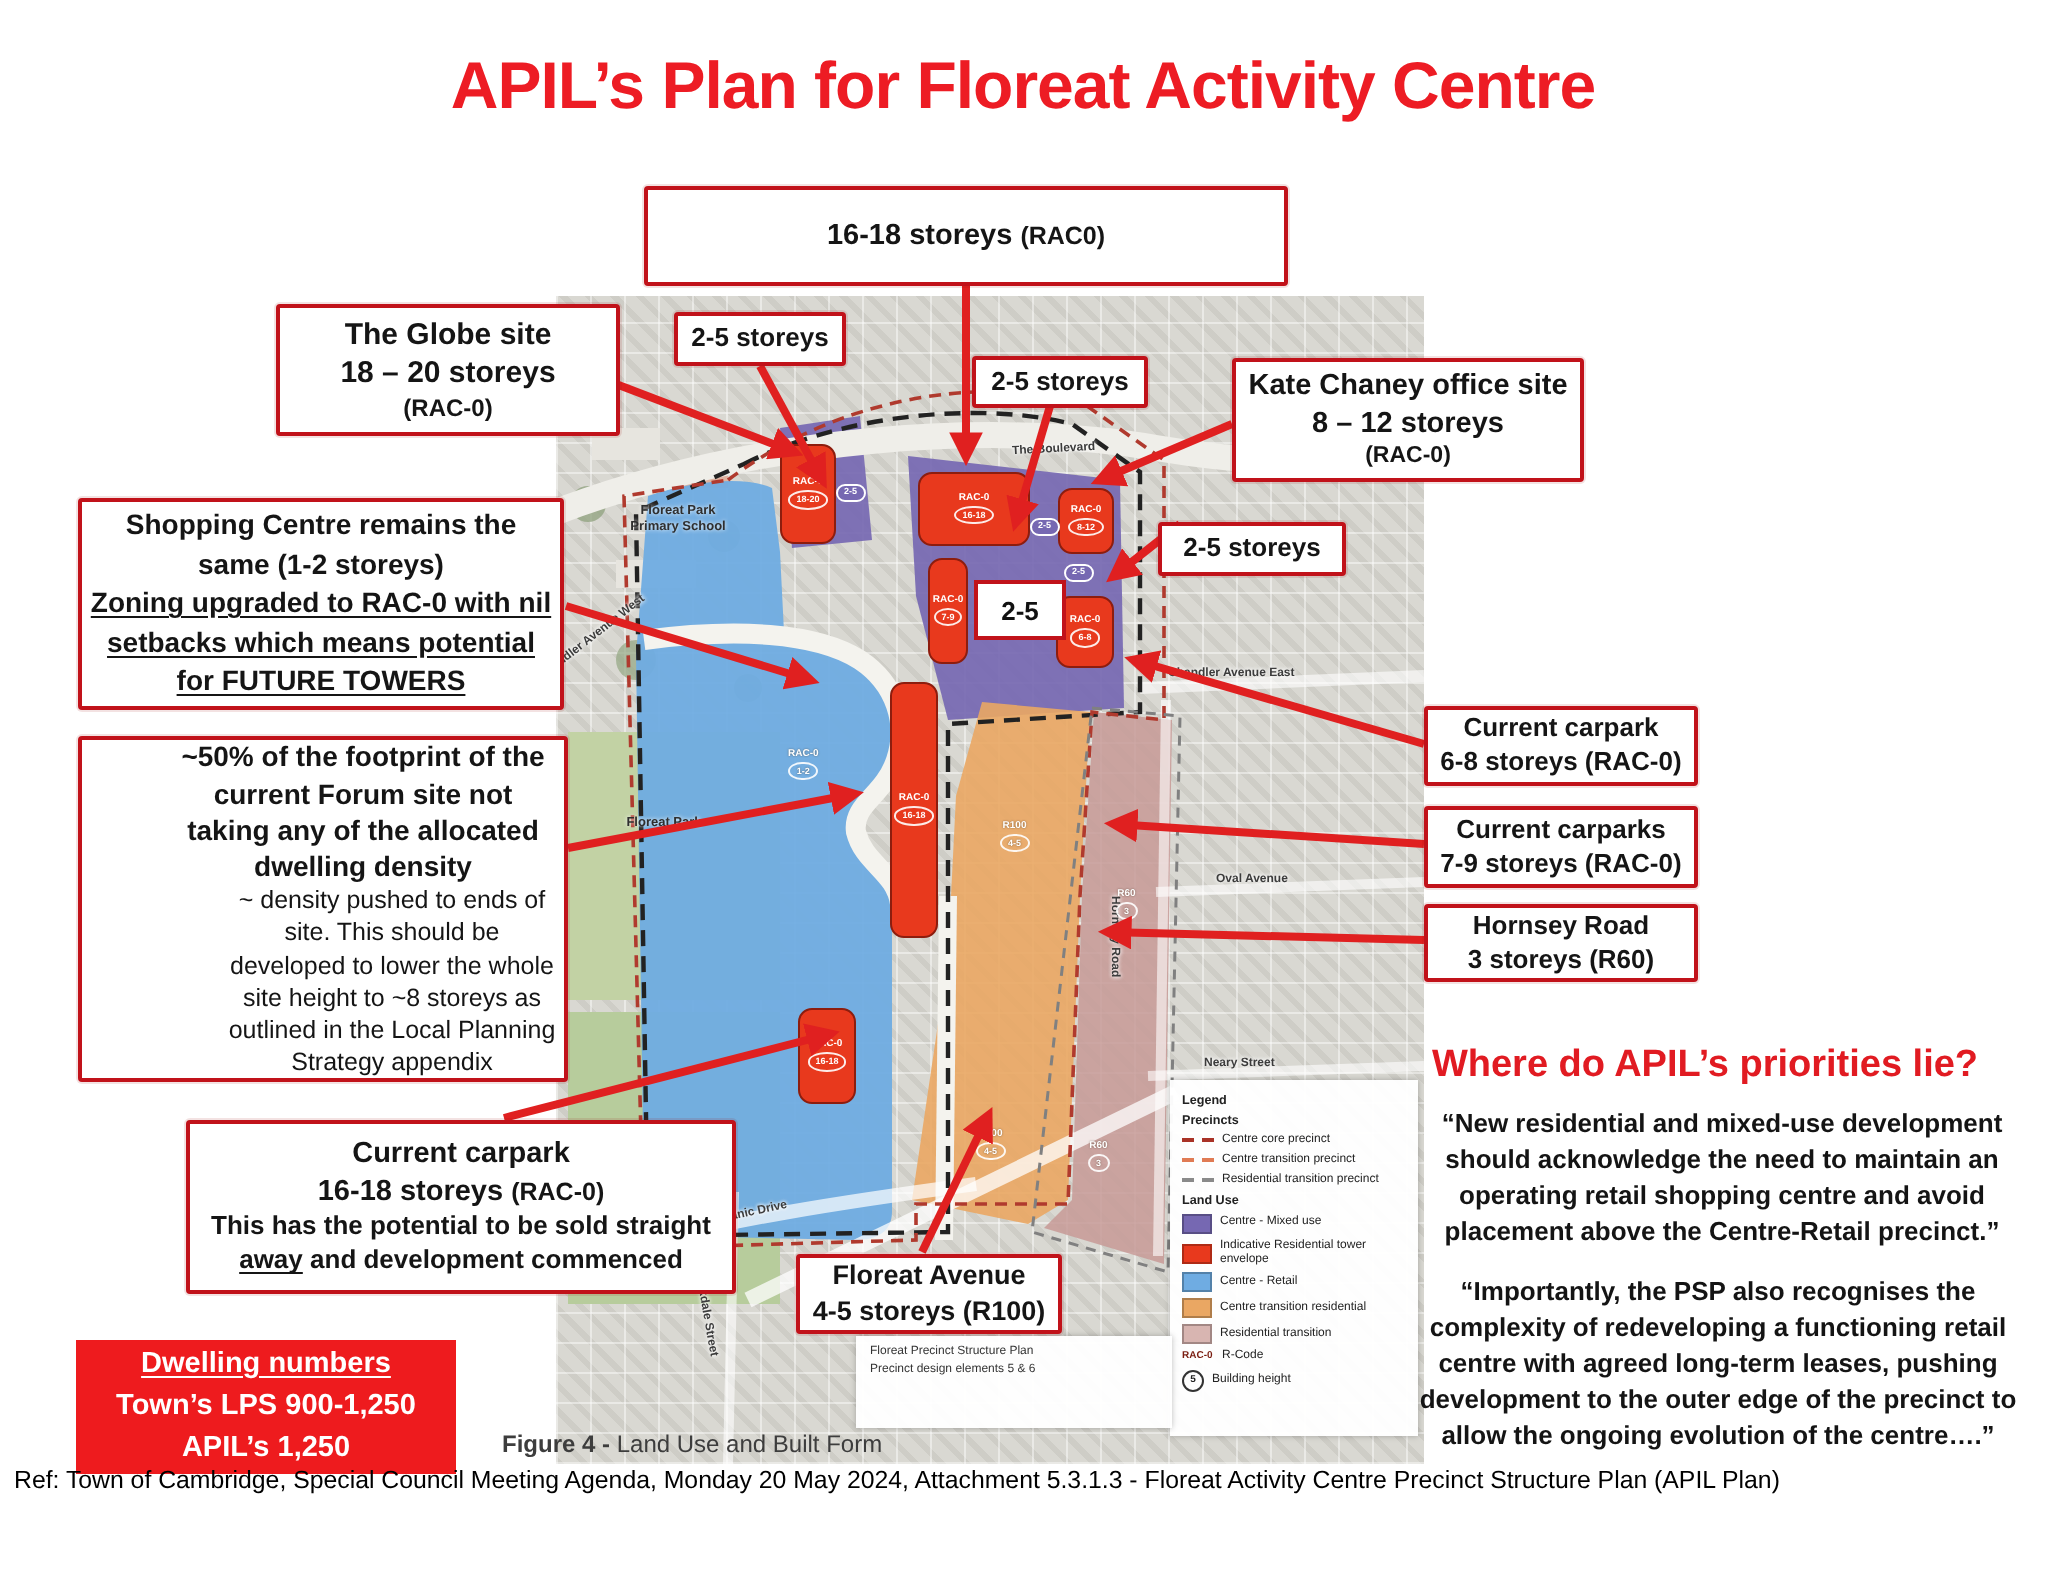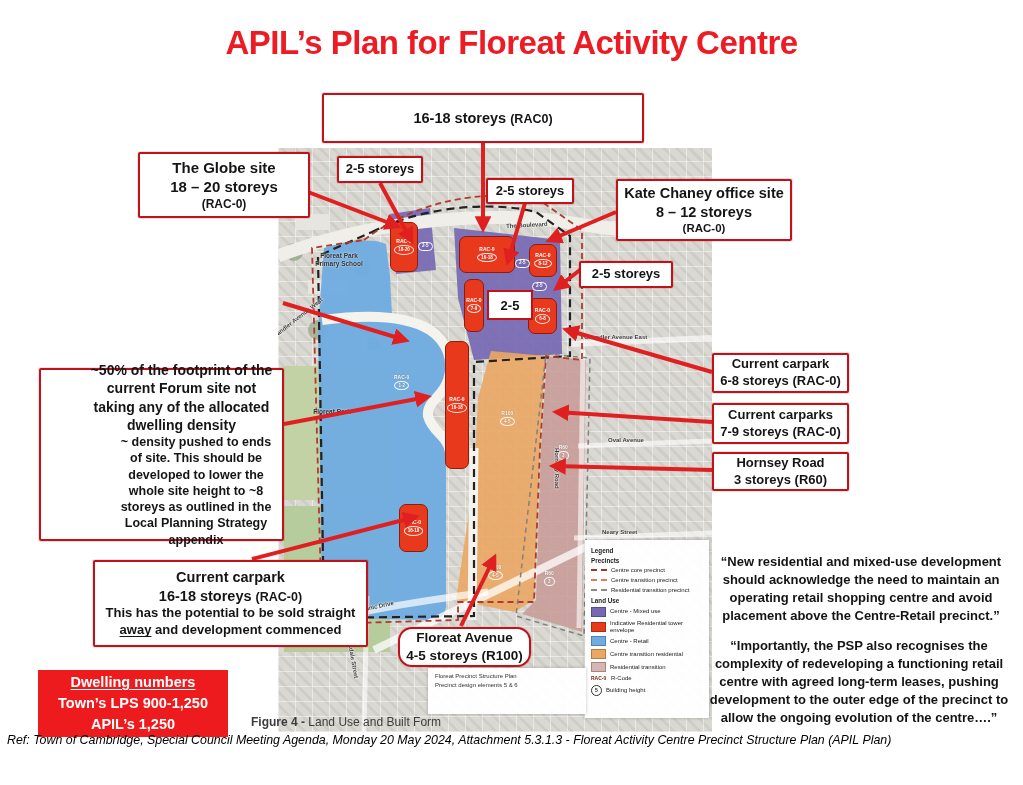--- a/index.html
+++ b/index.html
@@ -59,21 +59,21 @@
   
   .dwell{position:absolute;left:38px;top:670px;width:190px;height:67px;z-index:10;
          background:#ee1b1e;color:#fff;display:flex;flex-direction:column;align-items:center;
          justify-content:center;font-weight:bold;font-size:14.5px;line-height:1.45;text-align:center;}
   .pri-head{position:absolute;left:690px;top:522px;width:325px;z-index:10;text-align:center;
             font-size:19px;font-weight:bold;color:#e11b22;}
   .quote{position:absolute;width:316px;z-index:10;text-align:center;font-weight:bold;
          font-size:13px;line-height:1.38;color:#141414;}
   .figcap{position:absolute;left:251px;top:715px;z-index:10;font-size:12px;color:#3d3d3d;}
   .figcap b{font-weight:bold;}
-  .refline{position:absolute;left:7px;top:733px;width:1012px;z-index:10;font-size:12.4px;color:#000;font-style:italic;}
+  .refline{position:absolute;left:7px;top:733px;width:1012px;z-index:10;font-size:12.4px;color:#000;}
 </style>
 </head>
 <body>
 
 <div class="page">
 
   <div class="title">APIL’s Plan for Floreat Activity Centre</div>
 
   <div class="map">
     <svg class="zones" width="434" height="584" viewBox="0 0 434 584">
@@ -277,34 +277,38 @@
   <div class="callout" style="left:616px;top:179px;width:176px;height:62px;font-size:14.5px;">
     <span>Kate Chaney office site</span>
     <span>8 – 12 storeys</span>
     <span style="font-size:11.5px;">(RAC-0)</span>
   </div>
 
   <div class="callout" style="left:579px;top:261px;width:94px;height:27px;font-size:13px;">
     <span>2-5 storeys</span>
   </div>
 
+  <div class="callout" style="left:39px;top:249px;width:243px;height:106px;font-size:14px;line-height:1.4;">
+    <span>Shopping Centre remains the same (1-2 storeys)</span>
+    <span class="u">Zoning upgraded to RAC-0 with nil setbacks which means potential for FUTURE TOWERS</span>
+  </div>
 
   <div class="callout" style="left:39px;top:368px;width:245px;height:173px;font-size:14px;line-height:1.3;padding-left:44px;">
     <span>~50% of the footprint of the current Forum site not taking any of the allocated dwelling density</span>
-    <span style="font-weight:bold;font-size:12.5px;line-height:1.3;margin-left:29px;">~ density pushed to ends of site. This should be developed to lower the whole site height to ~8 storeys as outlined in the Local Planning Strategy appendix</span>
+    <span style="font-weight:normal;font-size:12.5px;line-height:1.3;margin-left:29px;">~ density pushed to ends of site. This should be developed to lower the whole site height to ~8 storeys as outlined in the Local Planning Strategy appendix</span>
   </div>
 
   <div class="callout" style="left:93px;top:560px;width:275px;height:87px;font-size:14.5px;">
     <span>Current carpark</span>
     <span><span class="inline">16-18 storeys </span><span class="inline" style="font-size:12.5px;">(RAC-0)</span></span>
     <span style="font-size:13px;">This has the potential to be sold straight</span>
     <span style="font-size:13px;"><span class="inline u">away</span><span class="inline"> and development commenced</span></span>
   </div>
 
-  <div class="callout" style="left:398px;top:627px;width:133px;height:40px;font-size:13.5px;border-radius:14px;">
+  <div class="callout" style="left:398px;top:627px;width:133px;height:40px;font-size:13.5px;">
     <span>Floreat Avenue</span>
     <span>4-5 storeys (R100)</span>
   </div>
 
   <div class="callout" style="left:712px;top:353px;width:137px;height:40px;font-size:13px;">
     <span>Current carpark</span>
     <span>6-8 storeys (RAC-0)</span>
   </div>
 
   <div class="callout" style="left:712px;top:403px;width:137px;height:41px;font-size:13px;">
@@ -316,20 +320,21 @@
     <span>Hornsey Road</span>
     <span>3 storeys (R60)</span>
   </div>
 
   <div class="dwell">
     <span class="u">Dwelling numbers</span>
     <span>Town’s LPS 900-1,250</span>
     <span>APIL’s 1,250</span>
   </div>
 
+  <div class="pri-head">Where do APIL’s priorities lie?</div>
   <div class="quote" style="left:703px;top:553px;">“New residential and mixed-use development should acknowledge the need to maintain an operating retail shopping centre and avoid placement above the Centre-Retail precinct.”</div>
   <div class="quote" style="left:701px;top:637px;">“Importantly, the PSP also recognises the complexity of redeveloping a functioning retail centre with agreed long-term leases, pushing development to the outer edge of the precinct to allow the ongoing evolution of the centre….”</div>
 
   <div class="figcap"><b class="inline">Figure 4 -</b><span class="inline"> Land Use and Built Form</span></div>
 
   <div class="refline">Ref:  Town of Cambridge, Special Council Meeting Agenda, Monday 20 May 2024, Attachment 5.3.1.3 - Floreat Activity Centre Precinct Structure Plan (APIL Plan)</div>
 
 </div>
 
 </body></html>

